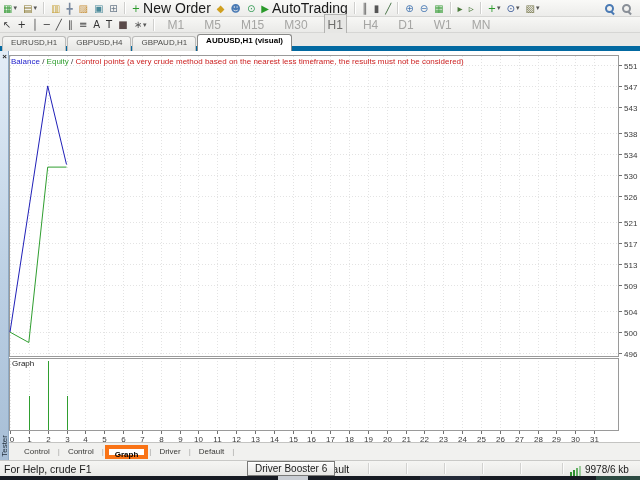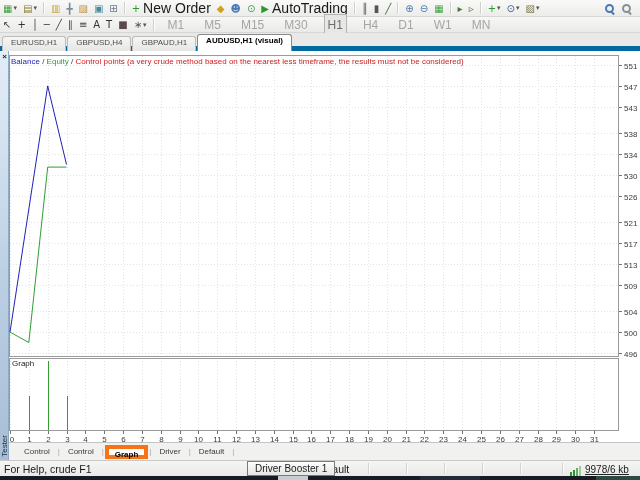--- a/index.html
+++ b/index.html
@@ -64,21 +64,21 @@
         padding:0 6px;font-size:8px;color:#3a3a38;font-family:inherit;}
   .ttab.active{background:#fff;border:4px solid #f97316;font-weight:bold;color:#000;}
   .ttab-div{color:#a8a8a6;font-size:8px;margin:0 1px;}
 
   
   #statusbar{position:absolute;left:0;top:460px;width:640px;height:16px;box-sizing:border-box;
              background:linear-gradient(#f5f5f3,#e9e9e7);border-top:1px solid #c9c9c7;}
   #sb-help{position:absolute;left:4px;top:2px;font-size:10.5px;color:#1a1a1a;}
   .sb-div{position:absolute;top:2px;width:1px;height:11px;background:#d2d2d0;border-right:1px solid #fbfbfb;}
   #sb-default{position:absolute;left:316px;top:2px;font-size:10.5px;color:#1a1a1a;}
-  #sb-conn{position:absolute;left:570px;top:1px;display:flex;align-items:flex-end;height:14px;text-decoration:underline;}
+  #sb-conn{position:absolute;left:570px;top:1px;display:flex;align-items:flex-end;height:14px;}
   #conn-bars{display:inline-flex;align-items:flex-end;margin-right:3px;}
   #conn-bars span{display:inline-block;width:2px;margin-right:1px;}
   #sb-rate{font-size:10px;color:#1a1a1a;line-height:13px;}
   #driver-overlay{position:absolute;left:247px;top:0px;height:15px;padding:0 7px;z-index:5;
                   font-size:10px;color:#1a1a1a;font-family:inherit;
                   background:linear-gradient(#fcfcfc,#e6e6e4);border:1px solid #7a7a78;
                   box-shadow:inset 0 1px 0 #fff;}
 
   
   #taskbar{position:absolute;left:0;top:476px;width:640px;height:4px;background:#171b23;}
@@ -463,21 +463,21 @@
     <span id="sb-default">Default</span>
     <span id="sb-conn">
       <span id="conn-bars">
           <span style="height: 4px; background: rgb(47, 143, 47);"></span>
           <span style="height: 6px; background: rgb(47, 143, 47);"></span>
           <span style="height: 8px; background: rgb(99, 176, 99);"></span>
           <span style="height: 10px; background: rgb(156, 203, 156);"></span>
         </span>
       <span id="sb-rate">9978/6 kb</span>
     </span>
-    <button id="driver-overlay">Driver Booster 1</button>
+    <button id="driver-overlay">Driver Booster 6</button>
   <div class="sb-div" style="left: 308px;"></div>
       <div class="sb-div" style="left: 368px;"></div>
       <div class="sb-div" style="left: 406px;"></div>
       <div class="sb-div" style="left: 444px;"></div>
       <div class="sb-div" style="left: 482px;"></div>
       <div class="sb-div" style="left: 520px;"></div>
       <div class="sb-div" style="left: 562px;"></div>
     </div>
   <div id="taskbar">
       <div class="blk" style="left: 278px; width: 30px; background: rgb(201, 205, 211);"></div>

